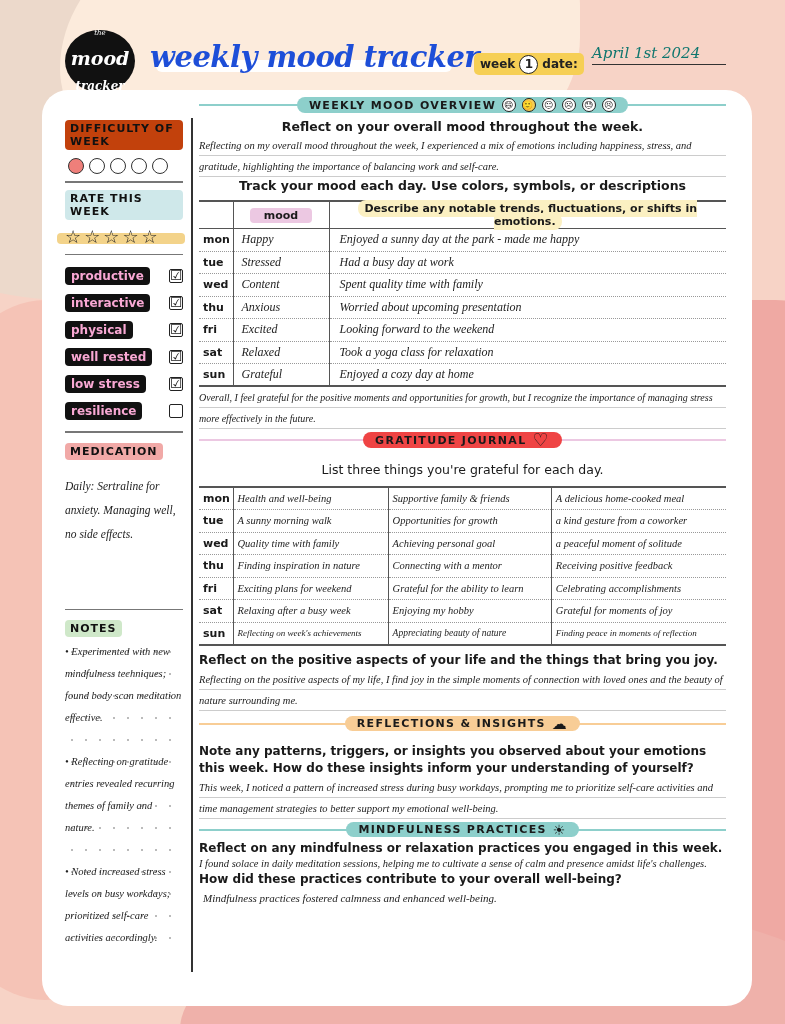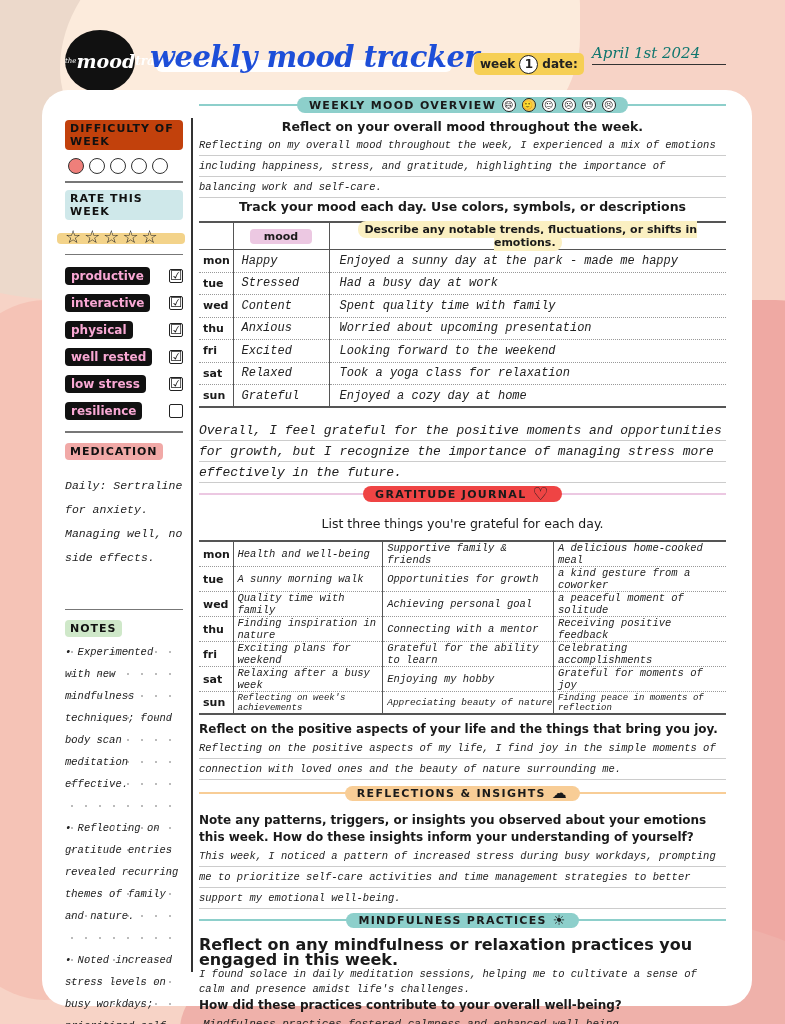--- a/index.html
+++ b/index.html
@@ -6,21 +6,21 @@
   html,body{width:785px;height:1024px;overflow:hidden}
   body{position:relative;background:#f7d3c6;font-family:"DejaVu Sans",sans-serif;color:#1a1a1a}
   .blob{position:absolute;border-radius:50%}
   .b1{left:-200px;top:-260px;width:760px;height:560px;background:#ecd9cb;border-radius:48% 52% 60% 40%}
   .b2{left:60px;top:-120px;width:520px;height:330px;background:#fcebdc;border-radius:60% 40% 55% 45%}
   .b3{left:-120px;top:300px;width:330px;height:700px;background:#f5c3b6;border-radius:50%}
   .b4{left:520px;top:300px;width:420px;height:820px;background:#efa9a3;border-radius:55% 45% 40% 60%}
   .b5{left:180px;top:900px;width:700px;height:260px;background:#efb1aa;border-radius:50%}
 
   .header{position:absolute;left:0;top:0;width:785px;height:95px}
-  .logo{position:absolute;left:65px;top:30px;width:70px;height:62px;border-radius:50%;background:#111;color:#fff;display:flex;flex-direction:row;align-items:center;justify-content:flex-start;font-family:"DejaVu Serif",serif;font-style:italic;line-height:1}
+  .logo{position:absolute;left:65px;top:30px;width:70px;height:62px;border-radius:50%;background:#111;color:#fff;display:flex;flex-direction:column;align-items:center;justify-content:space-between;font-family:"DejaVu Serif",serif;font-style:italic;line-height:1}
   .logo .l1{font-size:7px}
   .logo .l2{font-size:19px;font-weight:bold}
   .logo .l3{font-size:12px;font-weight:bold}
   .title-wrap{position:absolute;left:150px;top:40px}
   .title-brush{position:absolute;left:6px;top:20px;width:296px;height:12px;background:#fff;border-radius:6px}
   .title{position:relative;font-family:"DejaVu Serif",serif;font-style:italic;font-weight:bold;font-size:29px;letter-spacing:-0.5px;color:#1d4ed8}
   .week-pill{position:absolute;left:474px;top:53px;height:22px;padding:0 6px;background:#f6cf55;border-radius:5px;display:flex;align-items:center;gap:4px;font-size:12px;font-weight:bold;color:#222}
   .week-num{display:inline-flex;width:19px;height:19px;border:1.5px solid #222;border-radius:50%;background:#fff;align-items:center;justify-content:center;font-size:12px}
   .date-val{position:absolute;left:592px;top:44px;width:134px;border-bottom:1.5px solid #333;font-family:"DejaVu Serif",serif;font-style:italic;font-size:15px;color:#0f766e;padding-bottom:2px}
 
@@ -35,21 +35,21 @@
   .circles{display:flex;gap:5px;margin:8px 0 0 3px;position:relative}
   .circles .c{width:16px;height:16px;border:1.3px solid #333;border-radius:50%;background:#fff}
   .circles .c.on{background:#ef7f7a}
   .hr{height:1.5px;background:#777;margin:7px 0}
   .stars{position:relative;margin-top:6px;font-size:18px;letter-spacing:3px;color:#222}
   .stars-bg{position:absolute;left:-8px;top:7px;width:128px;height:11px;background:#f3d38a;border-radius:4px}
   .stars span{position:relative}
   .habit{display:flex;justify-content:space-between;align-items:center;height:27px}
   .habit .h{background:#111;color:#f9a8d4;font-size:12px;font-weight:bold;padding:2px 6px;border-radius:4px}
   .habit .cb{width:14px;height:14px;border:1.5px solid #222;border-radius:2px;position:relative;font-size:14px;line-height:11px;text-align:center}
-  .hand{font-family:Liberation Mono, monospace;font-style:italic;color:#222}
+  .hand{font-family:Liberation Serif, serif;font-style:italic;color:#222}
   .med-text{font-size:11.5px;line-height:24px;margin-top:14px}
   .notes-text{font-size:10.5px;line-height:22px;margin-top:4px;background-image:radial-gradient(#bbb 1px,transparent 1px);background-size:14px 22px}
   .notes-text p{margin-bottom:22px}
 
   .main{position:absolute;left:199px;top:94px;width:527px}
   .sec-bar{position:relative;height:22px;display:flex;align-items:center;justify-content:center}
   .sec-bar .line{position:absolute;left:0;right:0;top:10px;height:2px}
   .sec-bar .pill{position:relative;padding:1px 12px;border-radius:12px;font-size:11px;font-weight:bold;letter-spacing:1.3px;display:flex;align-items:center;gap:6px}
   .teal .line{background:#8dcfcb}.teal .pill{background:#8dcfcb}
   .pink .line{background:#ecc8e2}.pink .pill{background:#ef4444}
@@ -208,21 +208,21 @@
           <td class="mv hand">Relaxed</td>
           <td class="desc hand">Took a yoga class for relaxation</td>
         </tr>
     <tr>
           <td class="day">sun</td>
           <td class="mv hand">Grateful</td>
           <td class="desc hand">Enjoyed a cozy day at home</td>
         </tr>
   </tbody>
     </table>
-  <div class="hand lined" style="margin-top:12px;font-size:13px">Overall, I feel grateful for the positive moments and opportunities for growth, but I recognize the importance of managing stress more effectively in the future.</div>
+  <div class="hand lined" style="margin-top:0;font-size:10px">Overall, I feel grateful for the positive moments and opportunities for growth, but I recognize the importance of managing stress more effectively in the future.</div>
 
   <div class="sec-bar pink">
     <div class="line"></div>
     <div class="pill">
       <span>GRATITUDE JOURNAL</span>
       <span style="font-size:18px;line-height:14px">♡</span>
     </div>
   </div>
   <div class="prompt" style="margin-top:10px;font-weight:normal">List three things you're grateful for each day.</div>
   <table class="grat-table">
@@ -284,17 +284,17 @@
   <div class="prompt left" style="margin-top:8px;font-size:12px">Note any patterns, triggers, or insights you observed about your emotions this week. How do these insights inform your understanding of yourself?</div>
   <div class="hand lined">This week, I noticed a pattern of increased stress during busy workdays, prompting me to prioritize self-care activities and time management strategies to better support my emotional well-being.</div>
 
   <div class="sec-bar teal">
     <div class="line"></div>
     <div class="pill">
       <span>MINDFULNESS PRACTICES</span>
       <span style="font-size:14px;line-height:12px">☀</span>
     </div>
   </div>
-  <div class="prompt left" style="margin-top:6px;font-size:16px;line-height:15px">Reflect on any mindfulness or relaxation practices you engaged in this week.</div>
+  <div class="prompt left" style="font-size:12px;line-height:15px">Reflect on any mindfulness or relaxation practices you engaged in this week.</div>
   <div class="hand" style="font-size:10.5px;line-height:15px">I found solace in daily meditation sessions, helping me to cultivate a sense of calm and presence amidst life's challenges.</div>
   <div class="prompt left" style="font-size:12px;line-height:16px">How did these practices contribute to your overall well-being?</div>
   <div class="hand" style="font-size:11px;line-height:22px;padding-left:4px">Mindfulness practices fostered calmness and enhanced well-being.</div>
 </div>
 
 </body></html>

